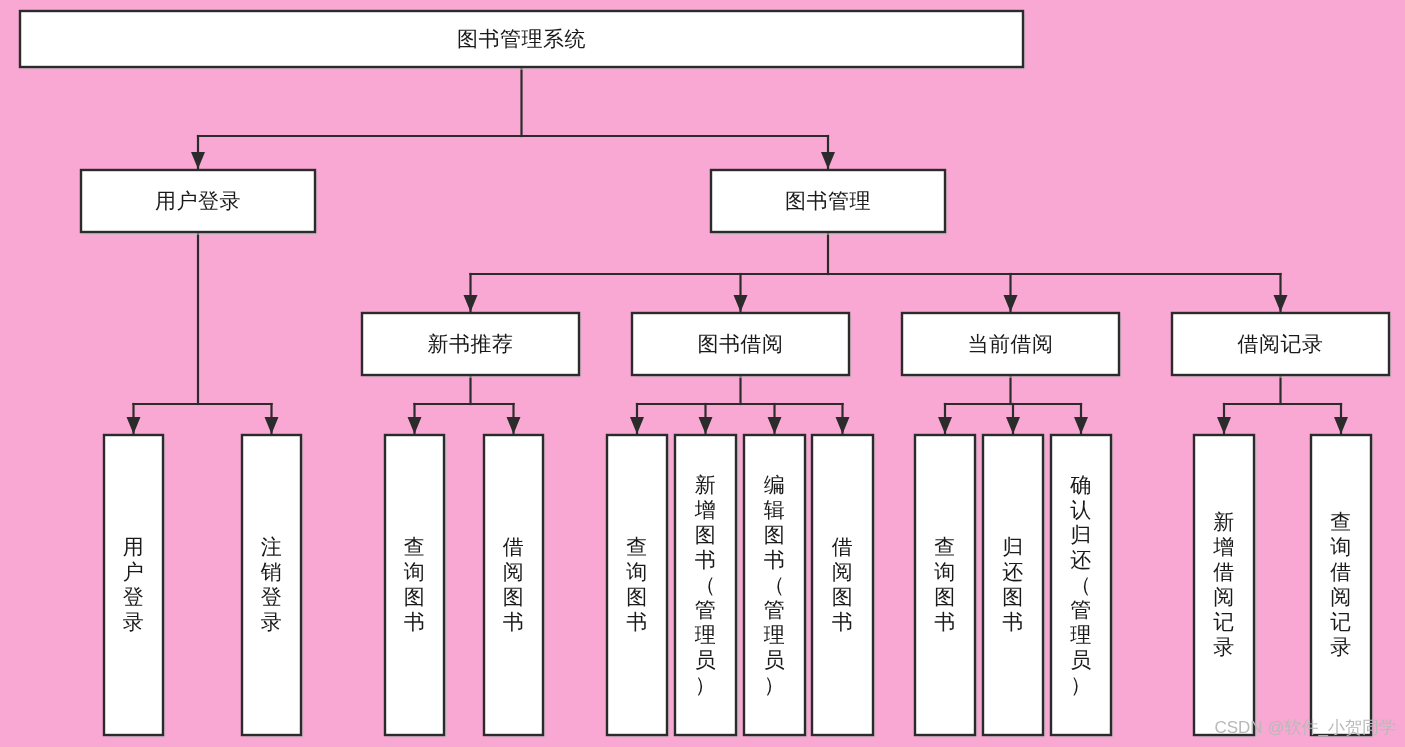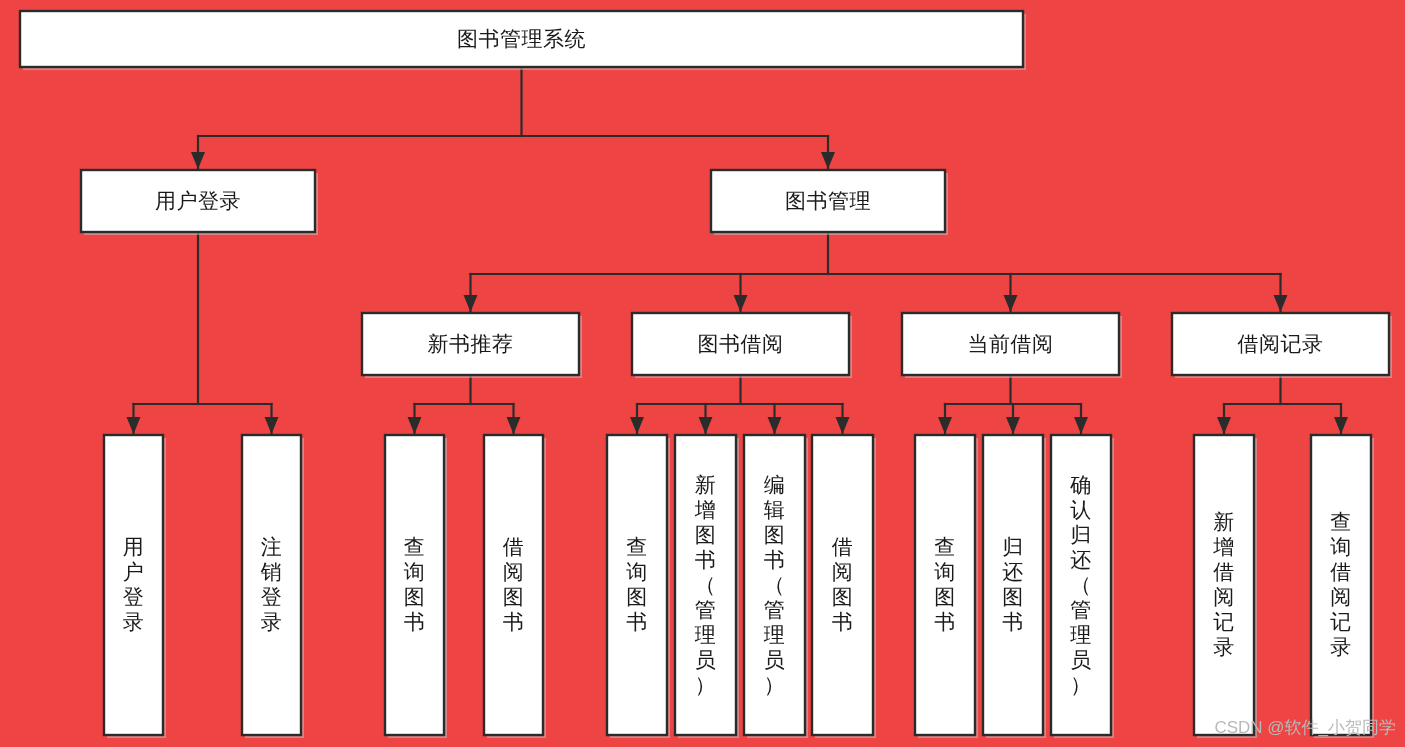--- a/index.html
+++ b/index.html
@@ -11,21 +11,21 @@
   body {
     width: 1405px;
     height: 747px;
     overflow: hidden;
     font-family: "Liberation Sans", "DejaVu Sans", sans-serif;
   }
   #diagram-root {
     position: relative;
     width: 1405px;
     height: 747px;
-    background: #ef4444;
+    background: #f9a8d4;
     text-align: center;
   }
   svg.diagram-canvas {
     position: absolute;
     left: 0;
     top: 0;
     width: 1405px;
     height: 747px;
     display: block;
   }

